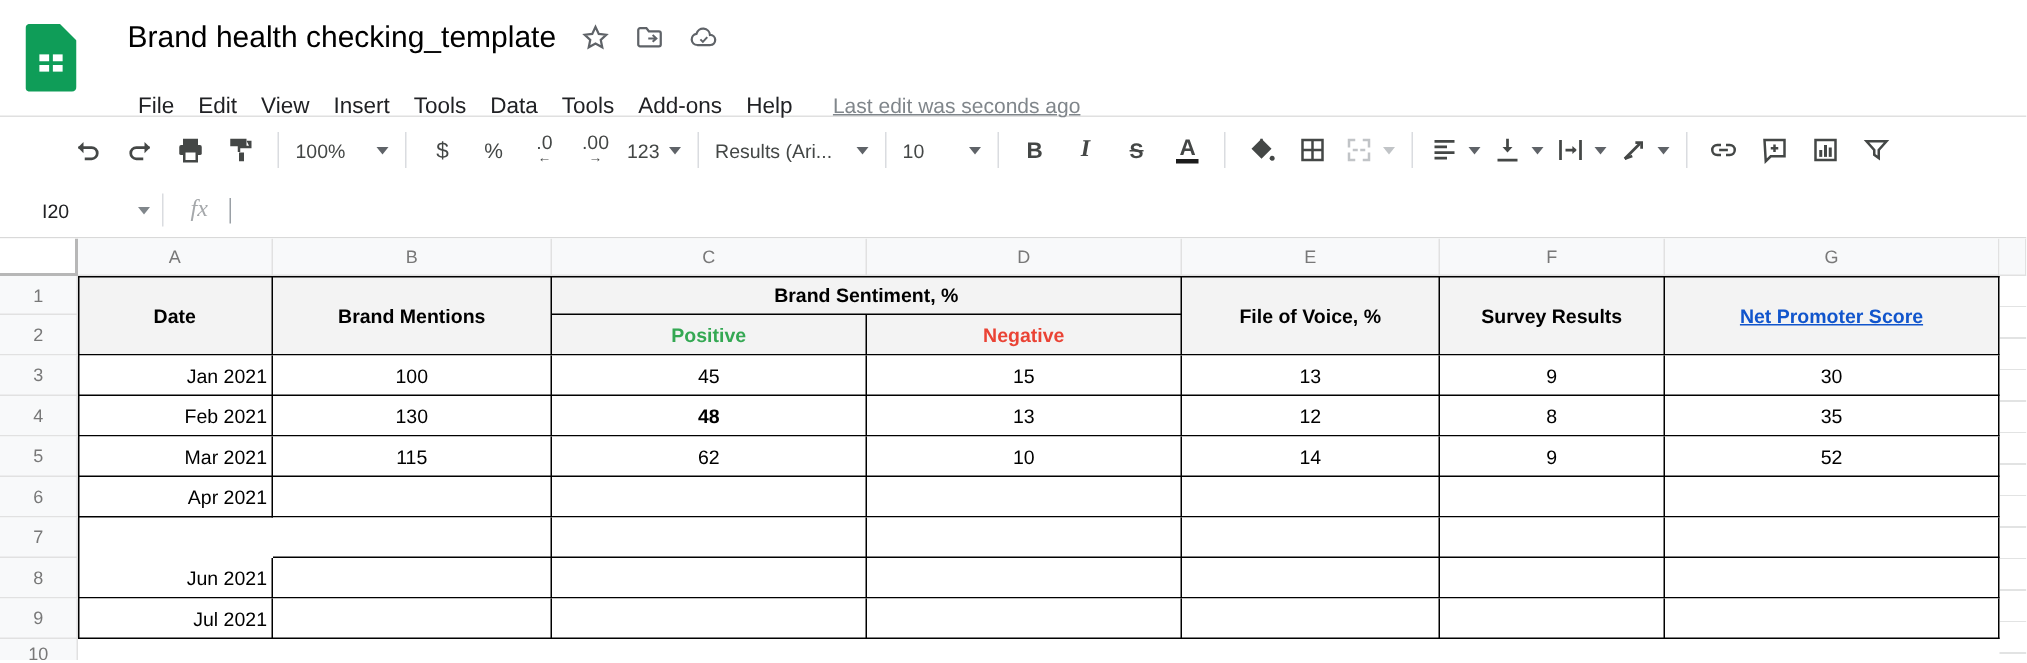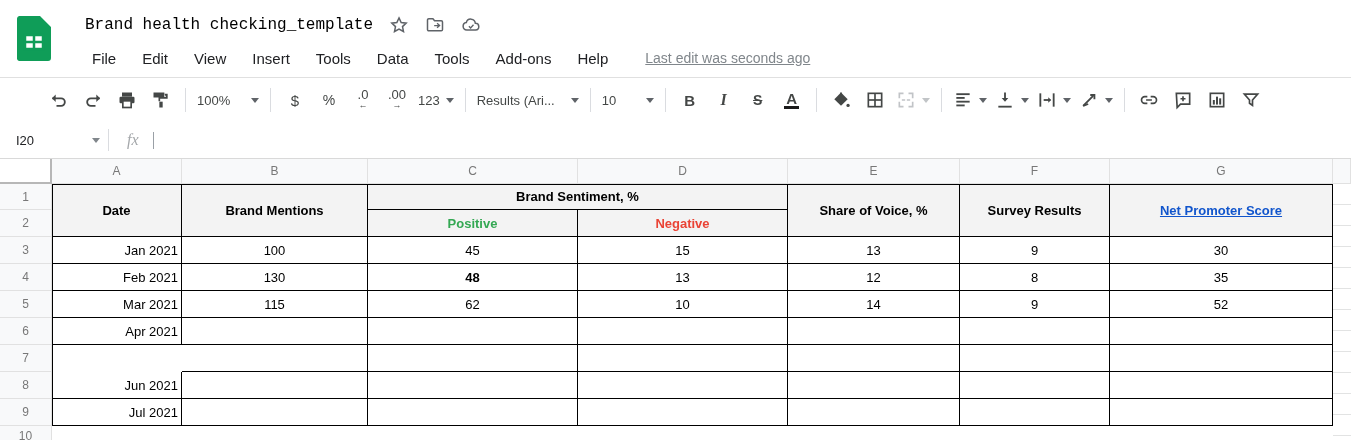--- a/index.html
+++ b/index.html
@@ -4,23 +4,23 @@
 <style>
   * { margin:0; padding:0; box-sizing:border-box; }
   html,body { width:1351px; height:442px; overflow:hidden; background:#fff;
     font-family:"Liberation Sans", sans-serif; color:#202124; }
 
   
   .titlebar { position:relative; height:78px; background:#fff; border-bottom:1px solid #e0e0e0; }
   .logo { position:absolute; left:17px; top:11px; width:43px; height:56px; display:flex; align-items:center; cursor:pointer; }
   .title-block { position:absolute; left:85px; top:10px; }
   .title-row { display:flex; align-items:center; gap:16px; height:30px; }
-  .doc-title { font-size:16px; color:#000; white-space:nowrap;font-family:Liberation Mono, monospace; }
+  .doc-title { font-size:20px; color:#000; white-space:nowrap; }
   .tb-ic { width:20px; height:20px; display:flex; align-items:center; justify-content:center; color:#5f6368; }
-  .menu-row { display:flex; align-items:center; gap:12px; margin-top:4px; height:28px; }
+  .menu-row { display:flex; align-items:center; gap:2px; margin-top:16px; height:28px; }
   .menu-item { font-size:15px; color:#202124; padding:3px 7px; border-radius:4px; cursor:pointer; }
   .last-edit { font-size:14px; color:#80868b; text-decoration:underline; margin-left:18px; white-space:nowrap; cursor:pointer; }
 
   
   .toolbar { height:44px; display:flex; align-items:center; padding-left:42px; background:#fff; }
   .tool { min-width:26px; height:30px; display:flex; align-items:center; justify-content:center;
           color:#444746; cursor:pointer; border-radius:4px; margin:0 4px; white-space:nowrap; }
   .tool svg { display:block; }
   .tsep { width:1px; height:24px; background:#dadce0; margin:0 7px; }
   .caret { width:0; height:0; border-left:4px solid transparent; border-right:4px solid transparent;
@@ -33,21 +33,21 @@
   .t-a { font-weight:700; font-size:15px; border-bottom:3px solid #1b1b1b; line-height:15px; padding:0 2px; }
   .dec { display:flex; flex-direction:column; align-items:center; line-height:10px; }
   .dec .arr { font-size:9px; color:#444746; }
   .zoomlbl { width:48px; text-align:left; }
   .fontlbl { width:88px; text-align:left; }
   .sizelbl { width:38px; text-align:left; }
   .disabled { color:#c1c4c7; }
 
   
   .formula-bar { height:37px; display:flex; align-items:center; border-bottom:1px solid #d9d9d9; background:#fff; }
-  .name-box { width:108px; height:100%; display:flex; align-items:center; padding-left:16px; font-size:13px; color:#202124; cursor:pointer; }
+  .name-box { width:108px; height:100%; display:flex; align-items:center; padding-left:28px; font-size:13px; color:#202124; cursor:pointer; }
   .name-box .caret { margin-left:auto; margin-right:8px; border-top-color:#80868b; }
   .fb-sep { width:1px; height:22px; background:#dadce0; }
   .fx { font-family:"Liberation Serif", serif; font-style:italic; font-size:16px; color:#a5a8ab; margin-left:18px; }
   .fb-cursor { width:1px; height:17px; background:#9aa0a6; margin-left:14px; }
 
   
   .grid { position:relative; width:1351px; height:281px; overflow:hidden; background:#fff; }
   .gcell { position:absolute; display:flex; align-items:center; font-size:13px; }
   .colhead, .rowhead { background:#f8f9fa; color:#787878; justify-content:center;
      border-right:1px solid #e1e1e1; border-bottom:1px solid #e1e1e1; font-size:12px; cursor:pointer; }
@@ -291,21 +291,21 @@
     <div class="gcell rowhead" style="left: 0px; top: 159px; width: 52px; height: 27px;">6</div>
     <div class="gcell rowhead" style="left: 0px; top: 186px; width: 52px; height: 27px;">7</div>
     <div class="gcell rowhead" style="left: 0px; top: 213px; width: 52px; height: 27px;">8</div>
     <div class="gcell rowhead" style="left: 0px; top: 240px; width: 52px; height: 27px;">9</div>
     <div class="gcell rowhead" style="left: 0px; top: 267px; width: 52px; height: 20px;">10</div>
     <div class="gcell tcell hdr" style="left: 52px; top: 25px; width: 130px; height: 53px; font-weight: 700; color: rgb(0, 0, 0);">Date</div>
     <div class="gcell tcell hdr" style="left: 182px; top: 25px; width: 186px; height: 53px; font-weight: 700; color: rgb(0, 0, 0);">Brand Mentions</div>
     <div class="gcell tcell hdr" style="left: 368px; top: 25px; width: 420px; height: 26px; font-weight: 700; color: rgb(0, 0, 0);">Brand Sentiment, %</div>
     <div class="gcell tcell hdr" style="left: 368px; top: 51px; width: 210px; height: 27px; font-weight: 700; color: rgb(52, 168, 83);">Positive</div>
     <div class="gcell tcell hdr" style="left: 578px; top: 51px; width: 210px; height: 27px; font-weight: 700; color: rgb(234, 67, 53);">Negative</div>
-    <div class="gcell tcell hdr" style="left: 788px; top: 25px; width: 172px; height: 53px; font-weight: 700; color: rgb(0, 0, 0);">Share of Voice, %</div>
+    <div class="gcell tcell hdr" style="left: 788px; top: 25px; width: 172px; height: 53px; font-weight: 700; color: rgb(0, 0, 0);">File of Voice, %</div>
     <div class="gcell tcell hdr" style="left: 960px; top: 25px; width: 150px; height: 53px; font-weight: 700; color: rgb(0, 0, 0);">Survey Results</div>
     <div class="gcell tcell hdr" style="left: 1110px; top: 25px; width: 223px; height: 53px; font-weight: 700; color: rgb(17, 85, 204); text-decoration: underline;">Net Promoter Score</div>
     <div class="gcell tcell datec" style="left: 52px; top: 78px; width: 130px; height: 27px;">Jan 2021</div>
     <div class="gcell tcell" style="left: 182px; top: 78px; width: 186px; height: 27px;">100</div>
     <div class="gcell tcell" style="left: 368px; top: 78px; width: 210px; height: 27px;">45</div>
     <div class="gcell tcell" style="left: 578px; top: 78px; width: 210px; height: 27px;">15</div>
     <div class="gcell tcell" style="left: 788px; top: 78px; width: 172px; height: 27px;">13</div>
     <div class="gcell tcell" style="left: 960px; top: 78px; width: 150px; height: 27px;">9</div>
     <div class="gcell tcell" style="left: 1110px; top: 78px; width: 223px; height: 27px;">30</div>
     <div class="gcell tcell datec" style="left: 52px; top: 105px; width: 130px; height: 27px;">Feb 2021</div>

